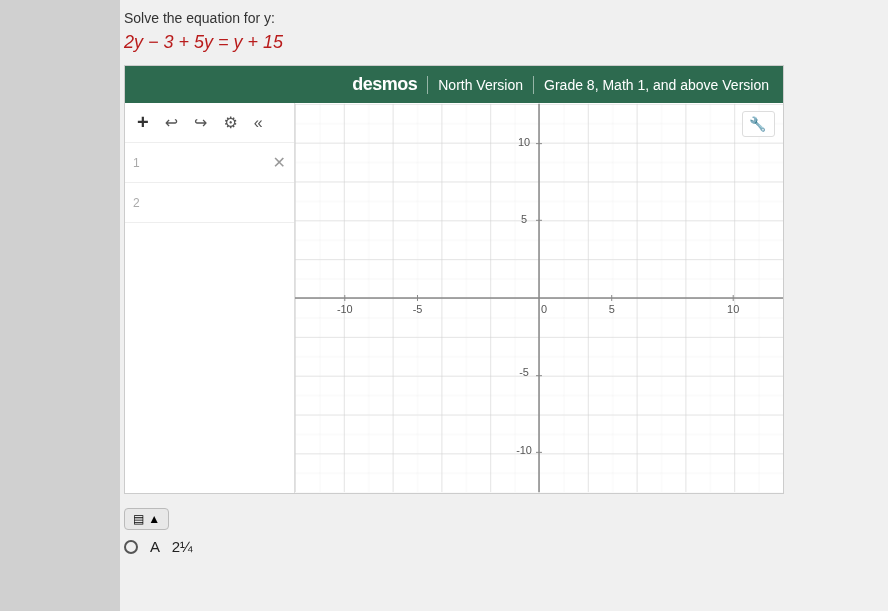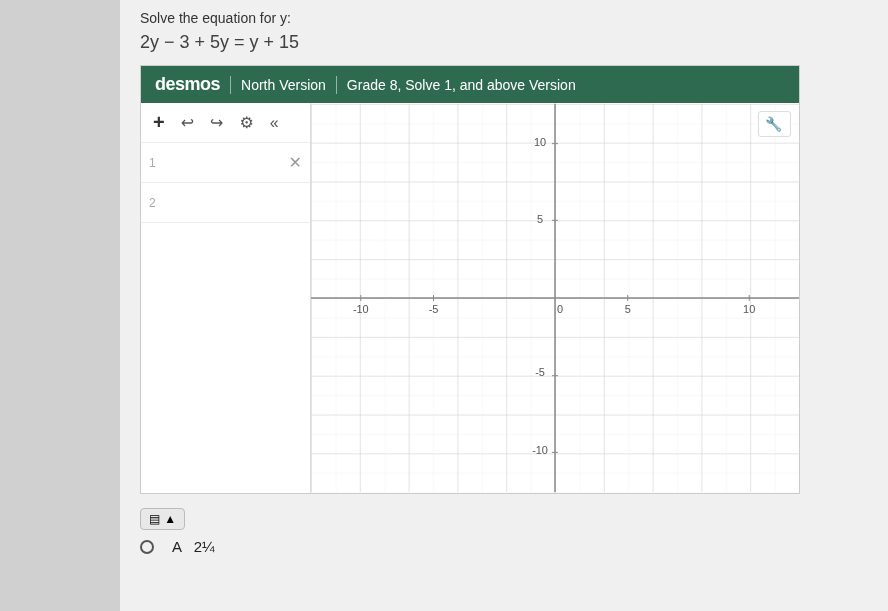--- a/index.html
+++ b/index.html
@@ -18,45 +18,47 @@
       height: 611px;
       background: #d0d0d0;
     }
     .content-area {
       position: absolute;
       top: 0;
       left: 120px;
       right: 0;
       bottom: 0;
       background: #f0f0f0;
-      padding: 10px 20px;
+      padding: 10px 4px;
     }
     .solve-label {
       font-size: 14px;
       color: #333;
       margin-bottom: 6px;
     }
     .equation {
       font-size: 18px;
-      color: #404040;
+      color: #b91c1c;
       margin-bottom: 12px;
+      font-style: italic;
     }
     .desmos-container {
       background: white;
       border: 1px solid #ccc;
       width: 660px;
     }
     .desmos-header {
       background: #2d6a4f;
       color: white;
       display: flex;
       align-items: center;
       padding: 8px 14px;
       gap: 10px;
       font-size: 14px;
+      justify-content: flex-end;
     }
     .desmos-logo {
       font-weight: bold;
       font-size: 18px;
       letter-spacing: -0.5px;
     }
     .desmos-divider {
       width: 1px;
       height: 18px;
       background: rgba(255,255,255,0.5);
@@ -138,21 +140,21 @@
     svg.graph-svg {
       width: 100%;
       height: 100%;
     }
     .answer-section {
       margin-top: 14px;
     }
     .answer-option {
       display: flex;
       align-items: center;
-      gap: 18px;
+      gap: 12px;
       margin-bottom: 8px;
       font-size: 15px;
       color: #222;
     }
     .radio-circle {
       width: 14px;
       height: 14px;
       border: 2px solid #555;
       border-radius: 50%;
       display: inline-block;
@@ -179,21 +181,21 @@
     <div class="solve-label">Solve the equation for y:</div>
     <div class="equation">2y − 3 + 5y = y + 15</div>
 
     <div class="desmos-container">
 
       <div class="desmos-header">
         <span class="desmos-logo">desmos</span>
         <div class="desmos-divider"></div>
         <span>North Version</span>
         <div class="desmos-divider"></div>
-        <span>Grade 8, Solve 1, and above Version</span>
+        <span>Grade 8, Math 1, and above Version</span>
       </div>
 
       <div class="desmos-body">
 
         <div class="desmos-sidebar">
 
           <div class="desmos-toolbar">
             <button class="toolbar-btn plus">+</button>
             <button class="toolbar-btn">
               <span>↩</span>

